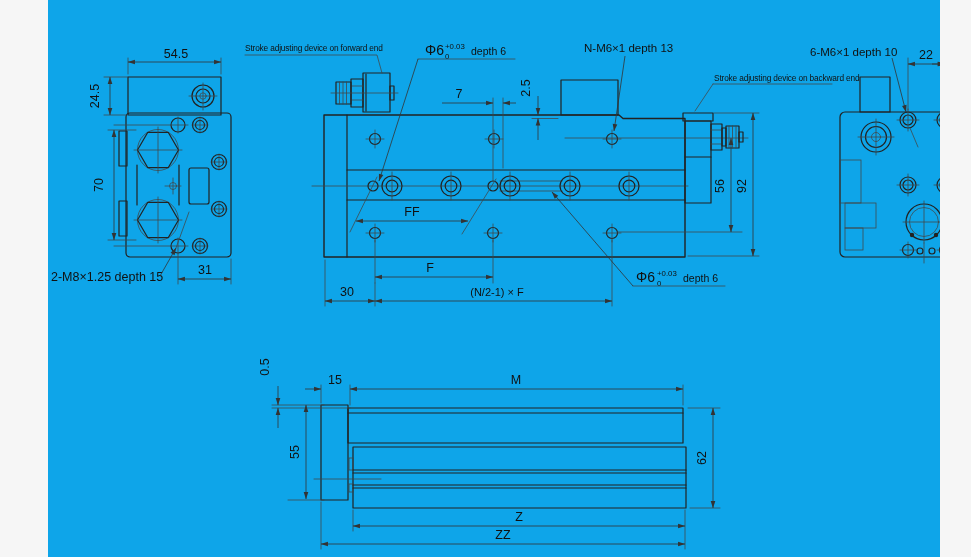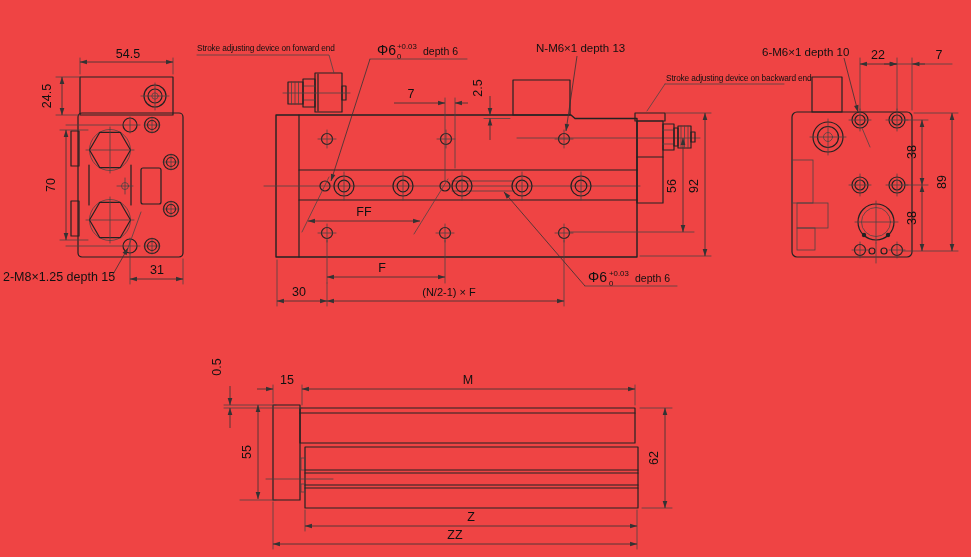--- a/index.html
+++ b/index.html
@@ -1,16 +1,16 @@
 <!DOCTYPE html>
 <html><head>
 <meta charset="utf-8">
 <style>
   html,body{margin:0;padding:0;background:#f6f6f6;}
-  #stage{width:971px;height:557px;background:#ef4444;position:relative;overflow:hidden;}
+  #stage{width:892px;height:557px;background:#0ea5e9;position:relative;overflow:hidden;margin-left:48px;}
   svg{display:block}
   .o{stroke:#222;stroke-width:1.2;fill:none;stroke-linejoin:round;stroke-linecap:round}
   .o2{stroke:#222;stroke-width:1.4;fill:none;stroke-linejoin:round}
   .t{stroke:#444;stroke-width:.75;fill:none;stroke-linecap:round}
   .d{stroke:#333;stroke-width:.8;fill:none}
   .fl{fill:#222;stroke:none}
   text{fill:#111;font-family:"Liberation Sans","DejaVu Sans",sans-serif}
   .dim{font-size:12.5px}
   .dimS{font-size:11px}
   .lbl{font-size:8.3px;letter-spacing:-.15px}

